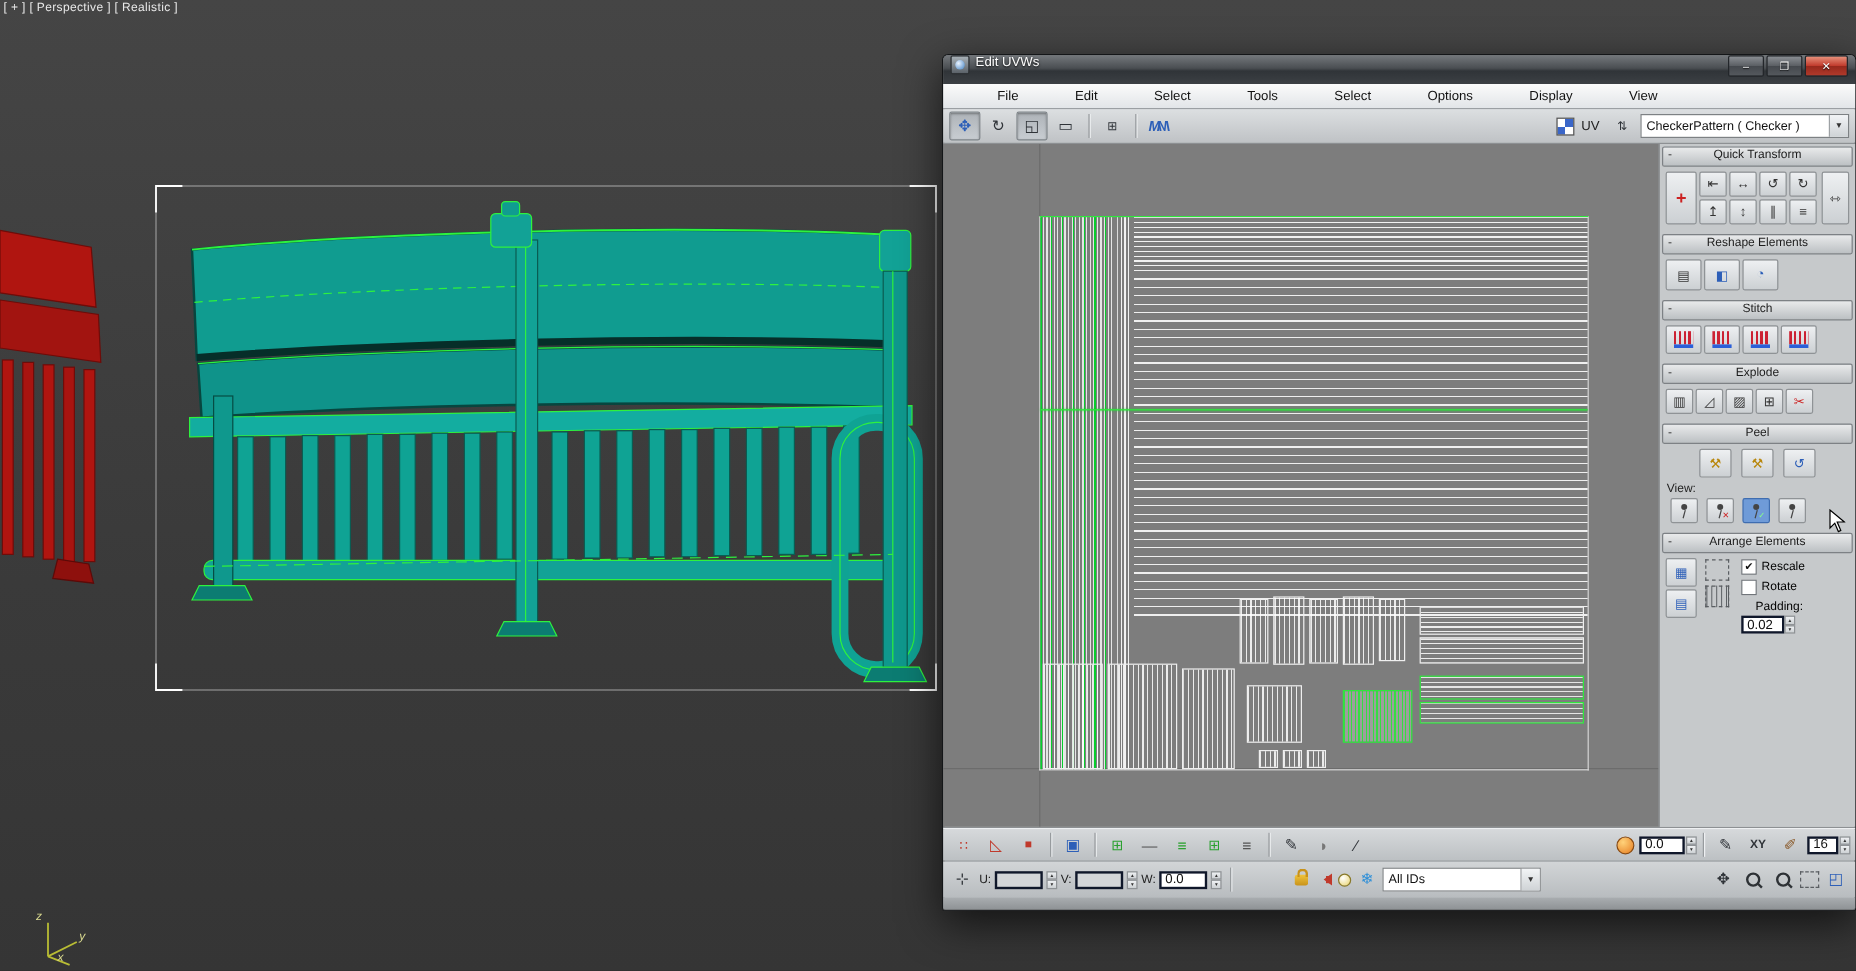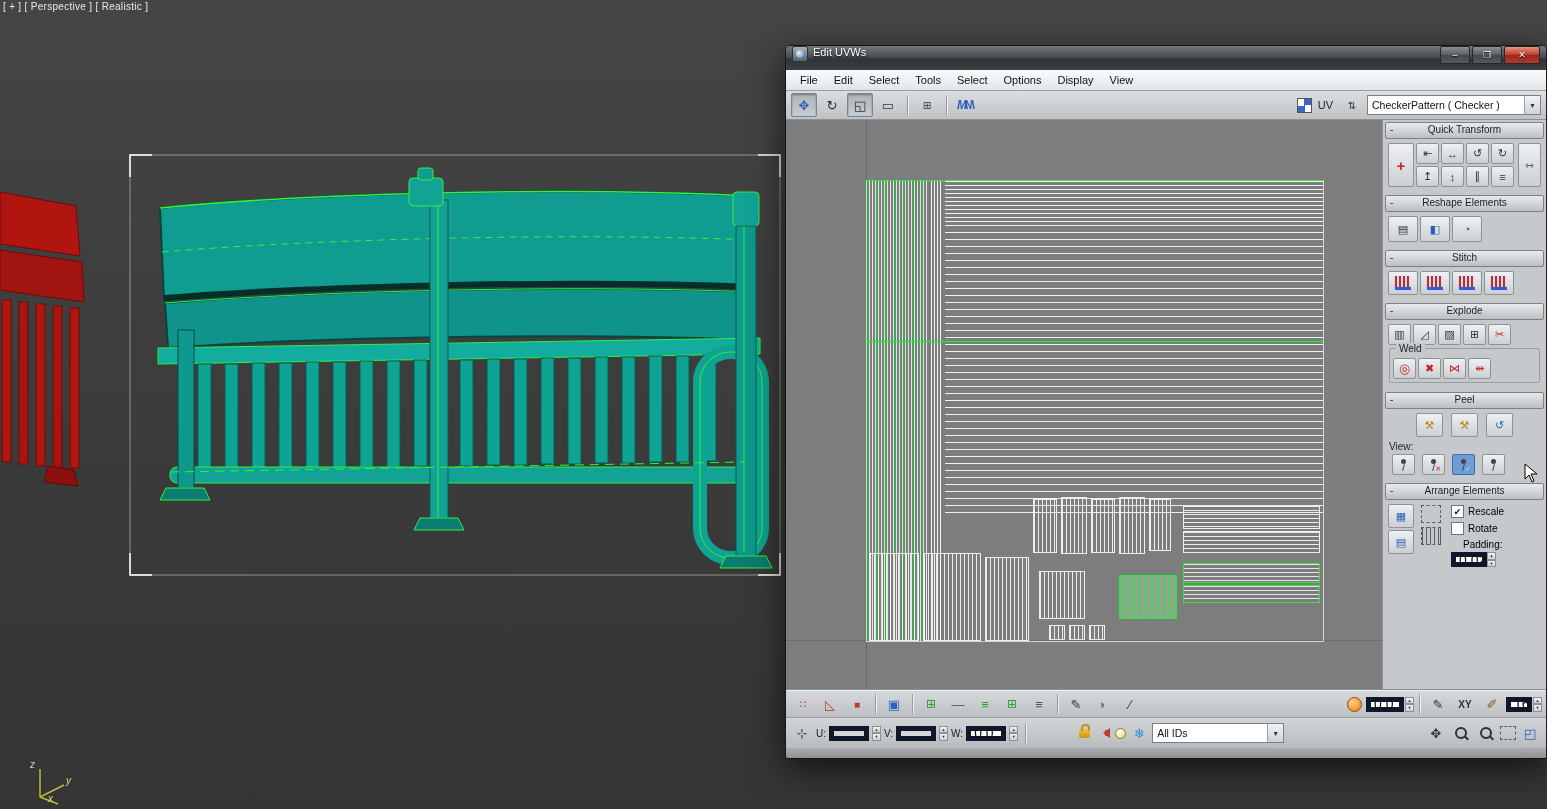--- a/index.html
+++ b/index.html
@@ -19,21 +19,21 @@
   .titlebar .ttl{font-size:11px;margin-left:5px;text-shadow:0 1px 2px #000;flex:1;}
   .appicon{width:14px;height:14px;border-radius:2px;background:linear-gradient(#9aa3ab,#5d6捷670);
        background:linear-gradient(#a8b0b6,#5a6168);border:1px solid #2d3134;position:relative;}
   .appicon:after{content:"";position:absolute;inset:3px;border-radius:50%;background:radial-gradient(circle at 35% 35%,#eaf3ff,#3f7fc0);}
   .winbtn{width:28px;height:16px;margin-left:2px;border:1px solid #23262a;border-radius:2px;
        background:linear-gradient(#8b8f94,#5a5e63 50%,#44484d 50%,#55595e);color:#fff;font-size:9px;
        display:flex;align-items:center;justify-content:center;text-shadow:0 1px 1px #000;}
   .winbtn.close{width:34px;background:linear-gradient(#e8927c,#c0392b 50%,#96281c 50%,#b03a2b);}
   .menubar{height:20px;background:linear-gradient(#fbfbfb,#e2e5e8);border-bottom:1px solid #9b9fa3;
        display:flex;align-items:center;padding-left:6px;}
-  .menu-item{font-size:11px;color:#111;padding:0 8px;line-height:20px;}
+  .menu-item{font-size:11px;color:#111;padding:0 8px;line-height:20px;margin-left:31px;}
   .toolbar{height:28px;background:linear-gradient(#dcdfe1,#bfc2c5);border-bottom:1px solid #8d9093;
        display:flex;align-items:center;padding:0 5px;gap:2px;}
   .tbtn{width:24px;height:22px;border:1px solid transparent;border-radius:2px;display:flex;align-items:center;
        justify-content:center;font-size:13px;color:#2f3338;}
   .tbtn.pressed{border:1px solid #7f858a;background:linear-gradient(#aeb3b8,#c8cdd2);box-shadow:inset 0 1px 2px rgba(0,0,0,.35);}
   .sep{width:1px;height:20px;background:#979b9e;margin:0 4px;box-shadow:1px 0 0 #eef0f2;}
   .mir{color:#2d5fb8;font-weight:bold;font-style:italic;font-size:12px;}
   .mir.flip{display:inline-block;transform:scaleX(-1);margin-left:-2px;}
   .checker{width:13px;height:13px;border:1px solid #555;background:repeating-conic-gradient(#3a66c9 0 25%,#fff 0 50%);}
   .uvlbl{font-size:11px;color:#222;margin:0 4px;}
@@ -79,22 +79,22 @@
        border-bottom:3px solid #2b5fd9;}
   .groupbox{border:1px solid #9a9ea1;border-radius:2px;margin:2px;padding:8px 2px 2px;position:relative;flex:1;display:flex;}
   .groupbox .glabel{position:absolute;top:-6px;left:6px;background:#c6c9cb;padding:0 3px;font-size:10px;color:#222;}
   .pin{width:7px;height:12px;position:relative;}
   .pin:before{content:"";position:absolute;top:0;left:1px;width:5px;height:5px;border-radius:50%;background:#444;}
   .pin:after{content:"";position:absolute;top:5px;left:3px;width:1px;height:7px;background:#444;transform:rotate(15deg);}
   .pin .mark{position:absolute;right:-4px;bottom:-2px;font-size:7px;font-weight:bold;}
   .chkrow{display:flex;align-items:center;margin:2px 0;}
   .chk{width:11px;height:11px;background:#fff;border:1px solid #70757a;margin-right:4px;display:flex;
        align-items:center;justify-content:center;font-size:9px;color:#111;}
-  .field{height:15px;background:#fff;border:5px solid #0f172a;display:inline-flex;align-items:center;
-       font-size:14px;color:#111;padding:0 3px;box-sizing:border-box;}
+  .field{height:15px;background:#fff;border:2px solid #0f172a;display:inline-flex;align-items:center;
+       font-size:11px;color:#111;padding:0 3px;box-sizing:border-box;}
   .field.dis{background:#d3d6d8;color:#666;}
   .spin{display:inline-flex;flex-direction:column;width:9px;height:15px;}
   .spin i{flex:1;background:linear-gradient(#f0f2f4,#ccd0d3);border:1px solid #8f9396;font-style:normal;
        font-size:4px;line-height:5px;color:#333;display:flex;align-items:center;justify-content:center;}
   .dashbox{width:18px;height:16px;border:1px dashed #5a5e62;margin:2px;background:transparent;}
   
   .botbar{height:26px;background:linear-gradient(#d6d9db,#bcc0c3);border-top:1px solid #eef0f2;
        display:flex;align-items:center;padding:0 4px;gap:1px;}
   .statbar{height:30px;background:linear-gradient(#d2d5d7,#b8bcbf);border-top:1px solid #9b9fa2;
        display:flex;align-items:center;padding:0 5px;gap:3px;font-size:10px;color:#222;}
@@ -342,27 +342,20 @@
         <div class="rhead">
           <span class="minus">-</span>
           <span>Explode</span>
         </div>
         <div class="rbody">
           <span class="btn">▥</span>
           <span class="btn">◿</span>
           <span class="btn">▨</span>
           <span class="btn">⊞</span>
           <span class="btn" style="color:#c22">✂</span>
-          <div class="groupbox">
-            <span class="glabel">Weld</span>
-            <span class="btn" style="color:#c22;font-size:13px">◎</span>
-            <span class="btn" style="color:#c22">✖</span>
-            <span class="btn" style="color:#c22">⋈</span>
-            <span class="btn" style="color:#c22">⇹</span>
-          </div>
         </div>
       </div>
 
       <div class="rollout">
         <div class="rhead">
           <span class="minus">-</span>
           <span>Peel</span>
         </div>
         <div class="rbody" style="position:relative">
           <span style="width:100%;display:flex;justify-content:center;gap:6px">

